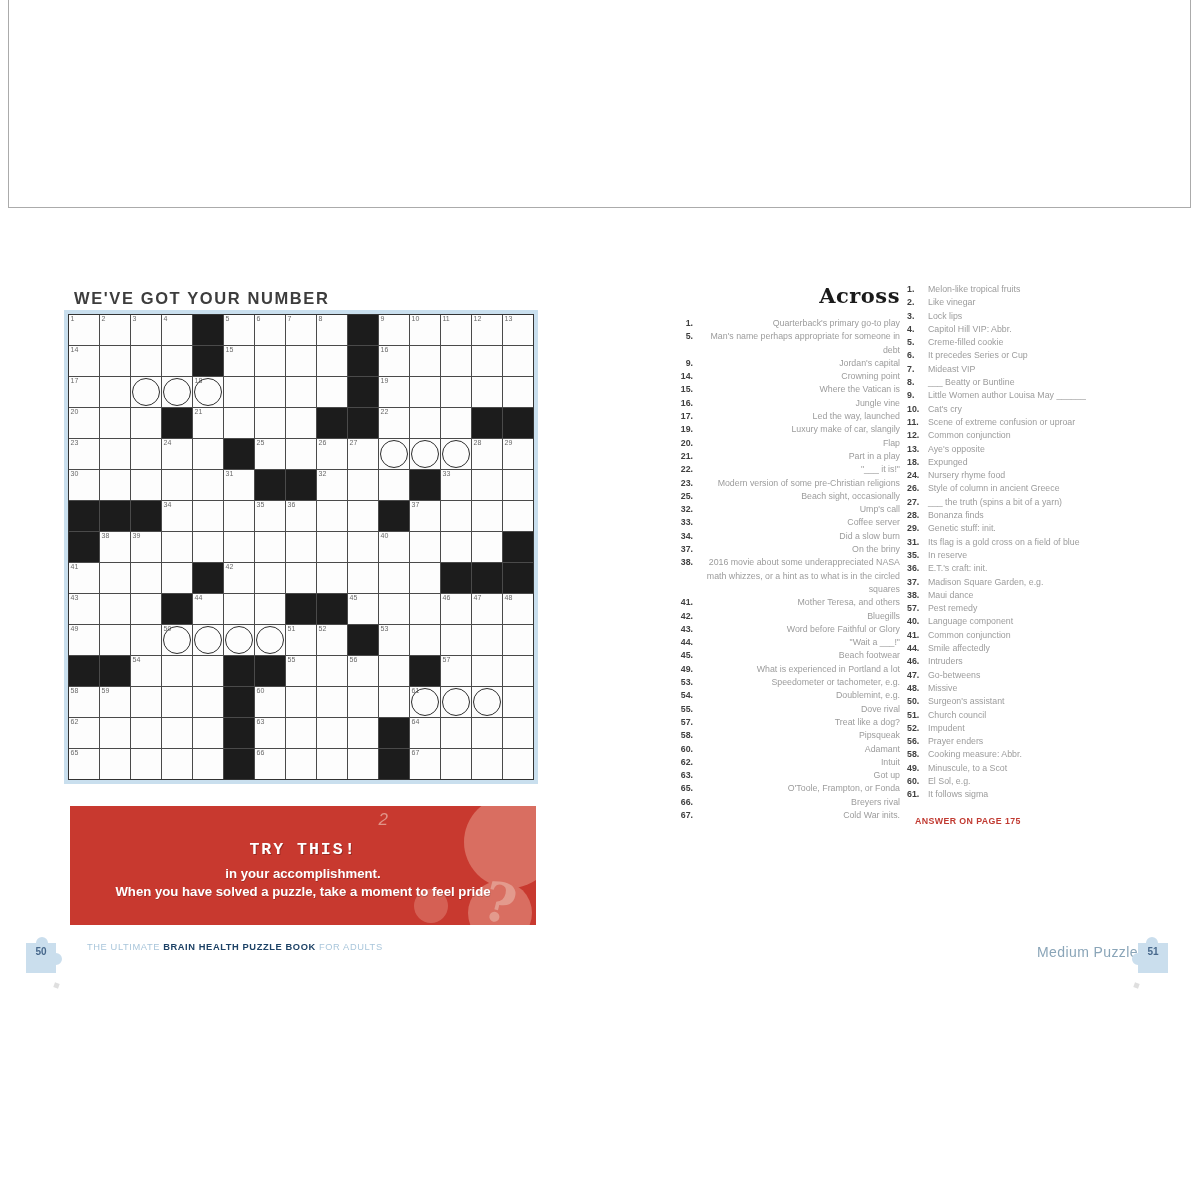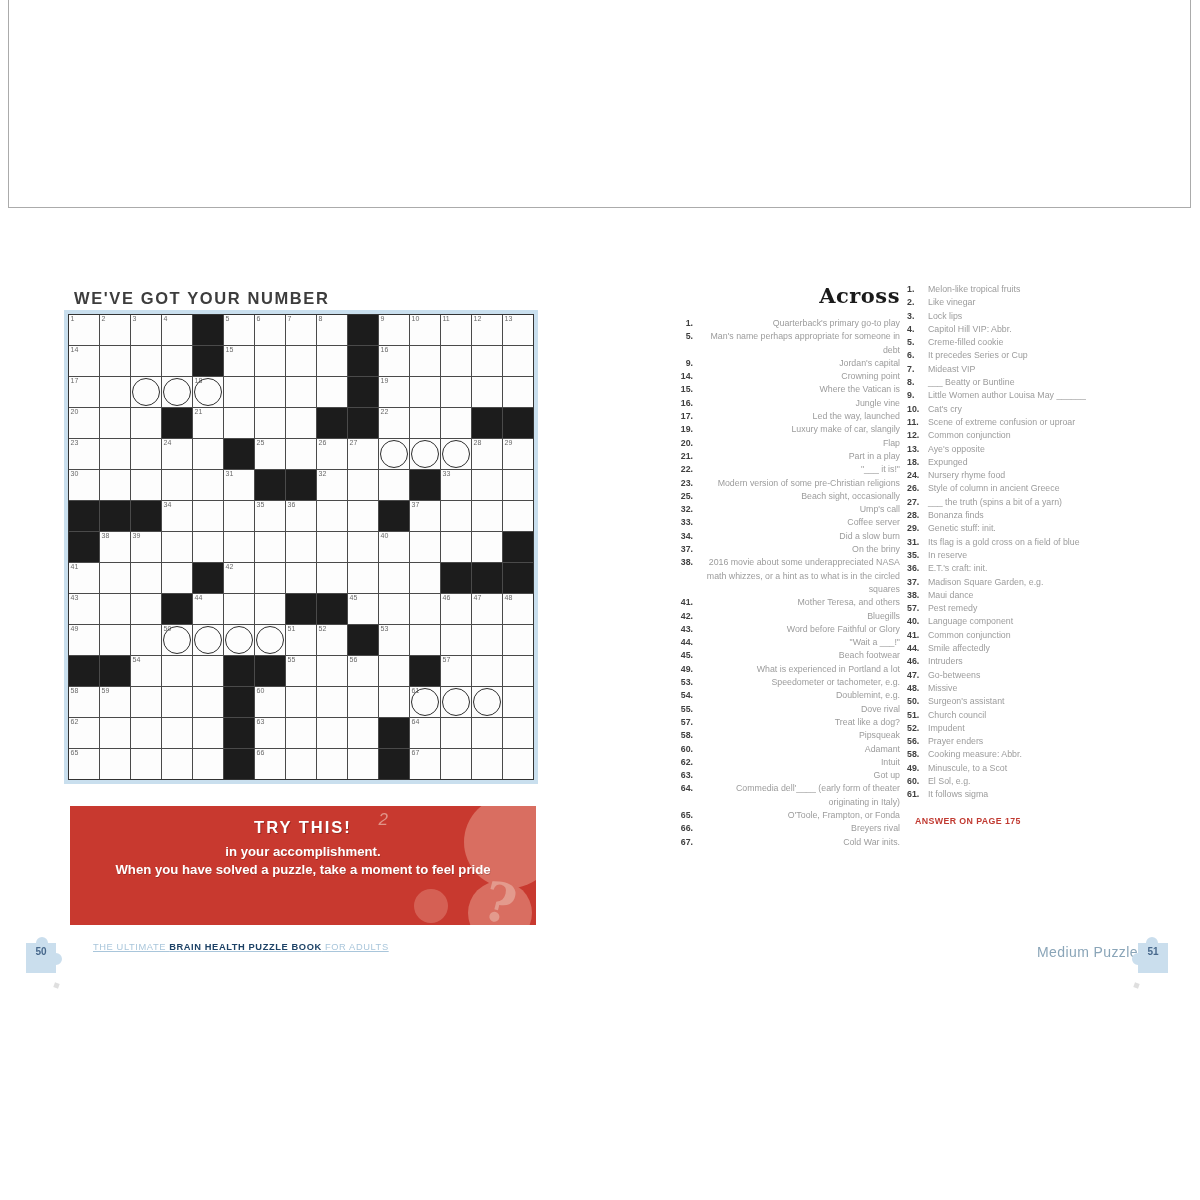--- a/index.html
+++ b/index.html
@@ -37,32 +37,32 @@
   #trybox{position:absolute;left:70px;top:806px;width:466px;height:119px;background:#c8392f;
     overflow:hidden;text-align:center;color:#ffffff;}
   #trybox .deco{position:absolute;border-radius:50%;background:#d96e61;}
   #trybox .d1{width:92px;height:92px;right:-20px;top:-10px;}
   #trybox .d2{width:64px;height:64px;right:4px;bottom:-20px;}
   #trybox .d3{width:34px;height:34px;right:88px;bottom:2px;opacity:.75;}
   #trybox .qmark{position:absolute;right:20px;bottom:-10px;font-family:"DejaVu Serif",serif;
     font-size:54px;font-weight:bold;color:#e39a8d;transform:rotate(14deg);background:none;border-radius:0;}
   #trybox .digit{position:absolute;right:148px;top:4px;font-size:17px;font-style:italic;
     color:#e09488;background:none;border-radius:0;}
-  .try-heading{margin-top:12px;font-family:Liberation Sans, sans-serif;font-weight:bold;font-size:16.5px;
+  .try-heading{margin-top:34px;font-family:Liberation Mono, monospace;font-weight:bold;font-size:16.5px;
     letter-spacing:2px;text-shadow:1px 1px 0 rgba(0,0,0,0.25);position:relative;}
   .try-body{margin-top:6px;font-weight:bold;font-size:13.2px;line-height:17.5px;position:relative;
     text-shadow:0.5px 0.5px 0 rgba(0,0,0,0.2);}
 
   
   .piece{position:absolute;top:929px;width:40px;height:46px;}
   .piece svg{display:block;}
   .piece .pnum{position:absolute;top:17px;left:0;width:34px;text-align:center;
     font-size:10px;font-weight:bold;color:#47688c;}
   #piece-right .pnum{left:6px;}
-  .book-title{position:absolute;left:93px;top:942px;font-size:9.3px;letter-spacing:0.6px;color:#a9c6db;text-decoration:underline;}
+  .book-title{position:absolute;left:87px;top:942px;font-size:9.3px;letter-spacing:0.6px;color:#a9c6db;}
   .book-title .bold{color:#1d4266;font-weight:bold;}
   .medium-label{position:absolute;left:1037px;top:944px;font-size:14px;letter-spacing:0.4px;color:#8aa5b8;}
   .speck{position:absolute;width:5px;height:5px;background:#c9c9c9;transform:rotate(20deg);opacity:.6;}
 </style>
 </head>
 <body>
 
 <div class="frame-h"></div>
 <div class="frame-vl"></div>
 <div class="frame-vr"></div>
@@ -592,24 +592,20 @@
       </div>
       <div class="clue">
         <span class="n">62.</span>
         <span class="t">Intuit</span>
       </div>
       <div class="clue">
         <span class="n">63.</span>
         <span class="t">Got up</span>
       </div>
       <div class="clue">
-        <span class="n">64.</span>
-        <span class="t">Commedia dell'____ (early form of theater originating in Italy)</span>
-      </div>
-      <div class="clue">
         <span class="n">65.</span>
         <span class="t">O'Toole, Frampton, or Fonda</span>
       </div>
       <div class="clue">
         <span class="n">66.</span>
         <span class="t">Breyers rival</span>
       </div>
       <div class="clue">
         <span class="n">67.</span>
         <span class="t">Cold War inits.</span>

